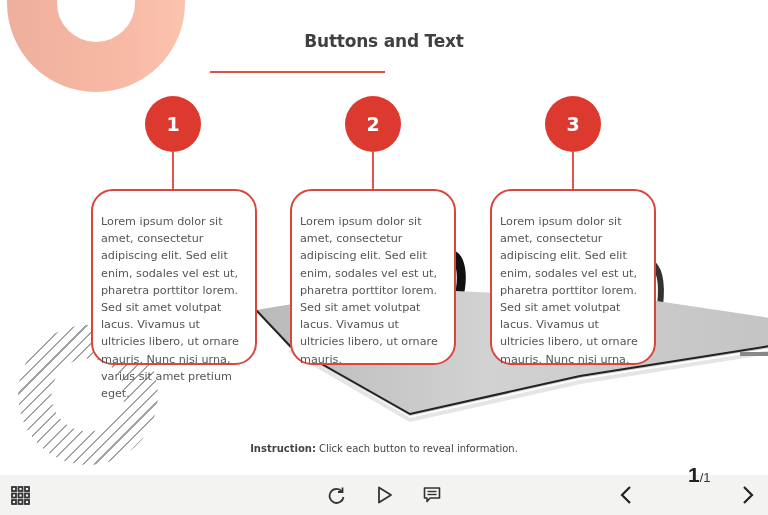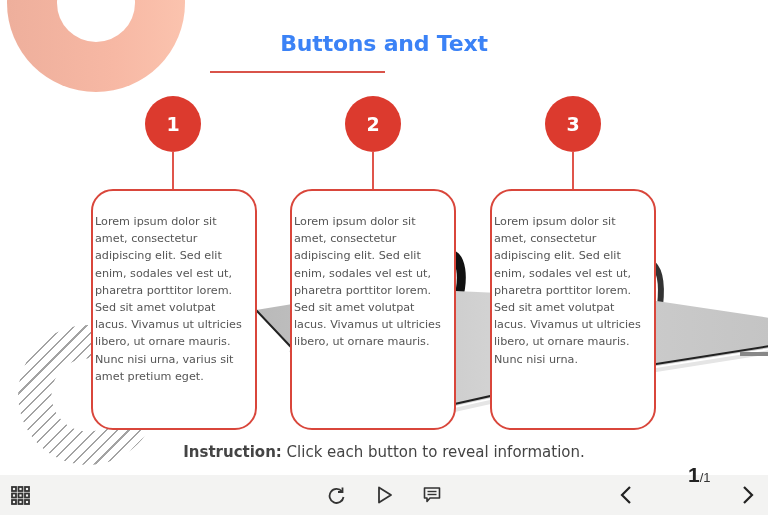--- a/index.html
+++ b/index.html
@@ -25,40 +25,40 @@
       -webkit-mask: radial-gradient(circle, transparent 0 36px, #000 37px 70px);
               mask: radial-gradient(circle, transparent 0 36px, #000 37px 70px);
       opacity: 0.9;
     }
 
     
     .laptop { position: absolute; left: 250px; top: 248px; width: 520px; height: 180px; }
 
     .title {
       position: absolute; left: 0; top: 31px; width: 768px; text-align: center;
-      font-family: "DejaVu Sans", sans-serif; font-weight: bold; font-size: 22px; color: #3b82f6; letter-spacing: -0.2px;
+      font-family: "DejaVu Sans", sans-serif; font-weight: bold; font-size: 17px; color: #404040; letter-spacing: -0.2px;
     }
     .title-underline { position: absolute; left: 210px; top: 71px; width: 175px; height: 2px; background: #d9534a; }
 
     .step-circle {
       position: absolute; width: 56px; height: 56px; border-radius: 50%; background: #dc3a2e;
       color: #fff; font-family: "DejaVu Sans", sans-serif; font-weight: bold; font-size: 19px;
       display: flex; align-items: center; justify-content: center; cursor: pointer;
     }
     .connector { position: absolute; width: 2px; background: #e0554b; }
 
     .card {
-      position: absolute; top: 189px; width: 166px; height: 241px; background: #fff;
-      border: 2px solid #d9463b; border-radius: 22px; padding: 22px 8px 0 2px;
+      position: absolute; top: 189px; width: 166px; height: 176px; background: #fff;
+      border: 2px solid #d9463b; border-radius: 22px; padding: 22px 8px 0 8px;
       font-family: "DejaVu Sans", sans-serif; font-size: 11.2px; line-height: 17.2px; color: #555;
     }
 
     .instruction {
       position: absolute; left: 0; top: 443px; width: 768px; text-align: center;
-      font-family: "DejaVu Sans", sans-serif; font-size: 15px; color: #444;
+      font-family: "DejaVu Sans", sans-serif; font-size: 10px; color: #444;
     }
     .instruction b { font-weight: bold; color: #444; }
 
     
     .toolbar { position: absolute; left: 0; top: 475px; width: 768px; height: 40px; background: #f3f3f2; }
     .tb-btn { position: absolute; top: 0; height: 40px; display: flex; align-items: center; justify-content: center; cursor: pointer; }
     .tb-btn svg { display: block; }
     .page-counter { position: absolute; left: 688px; top: 463px; font-family: "Liberation Sans", sans-serif; color: #222; }
     .page-counter .cur { font-size: 21px; font-weight: bold; }
     .page-counter .tot { font-size: 13px; color: #333; }

